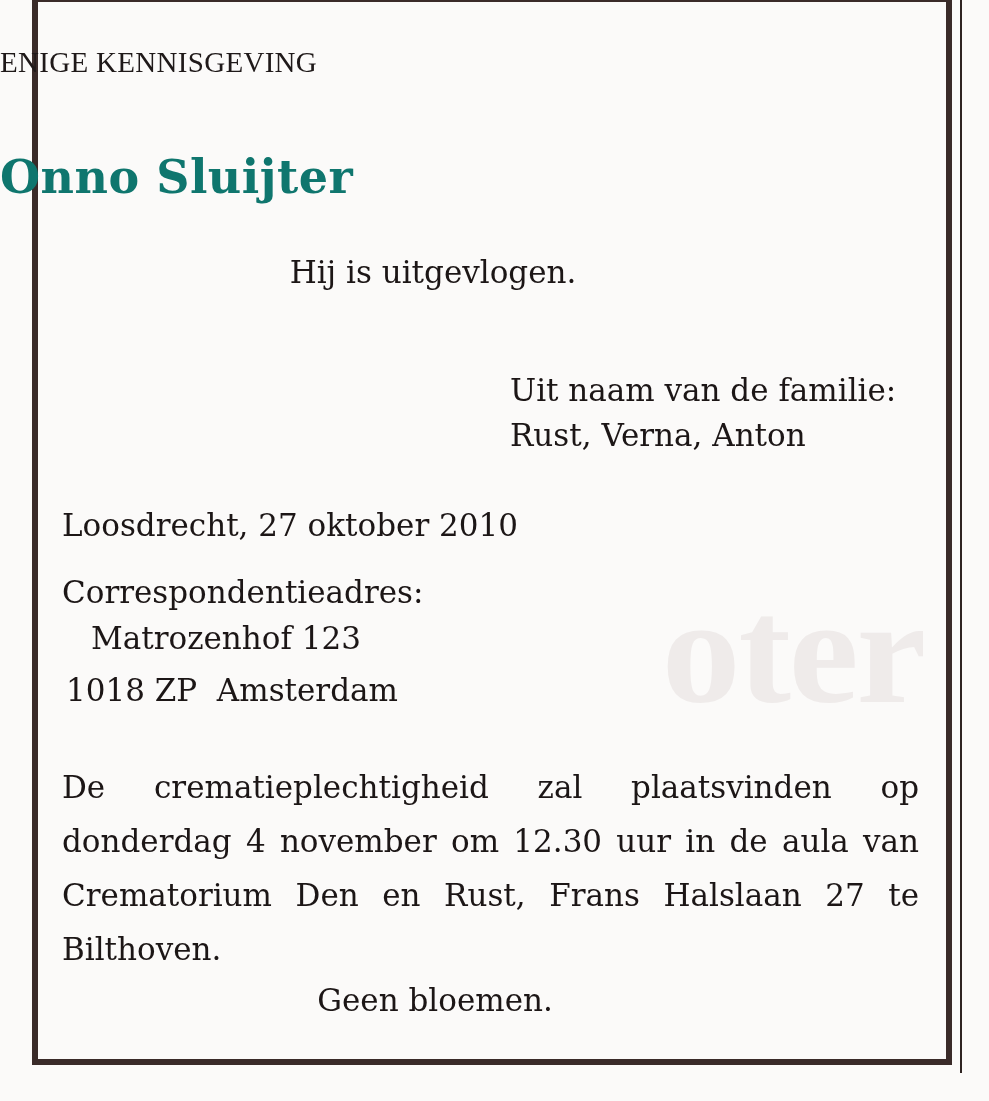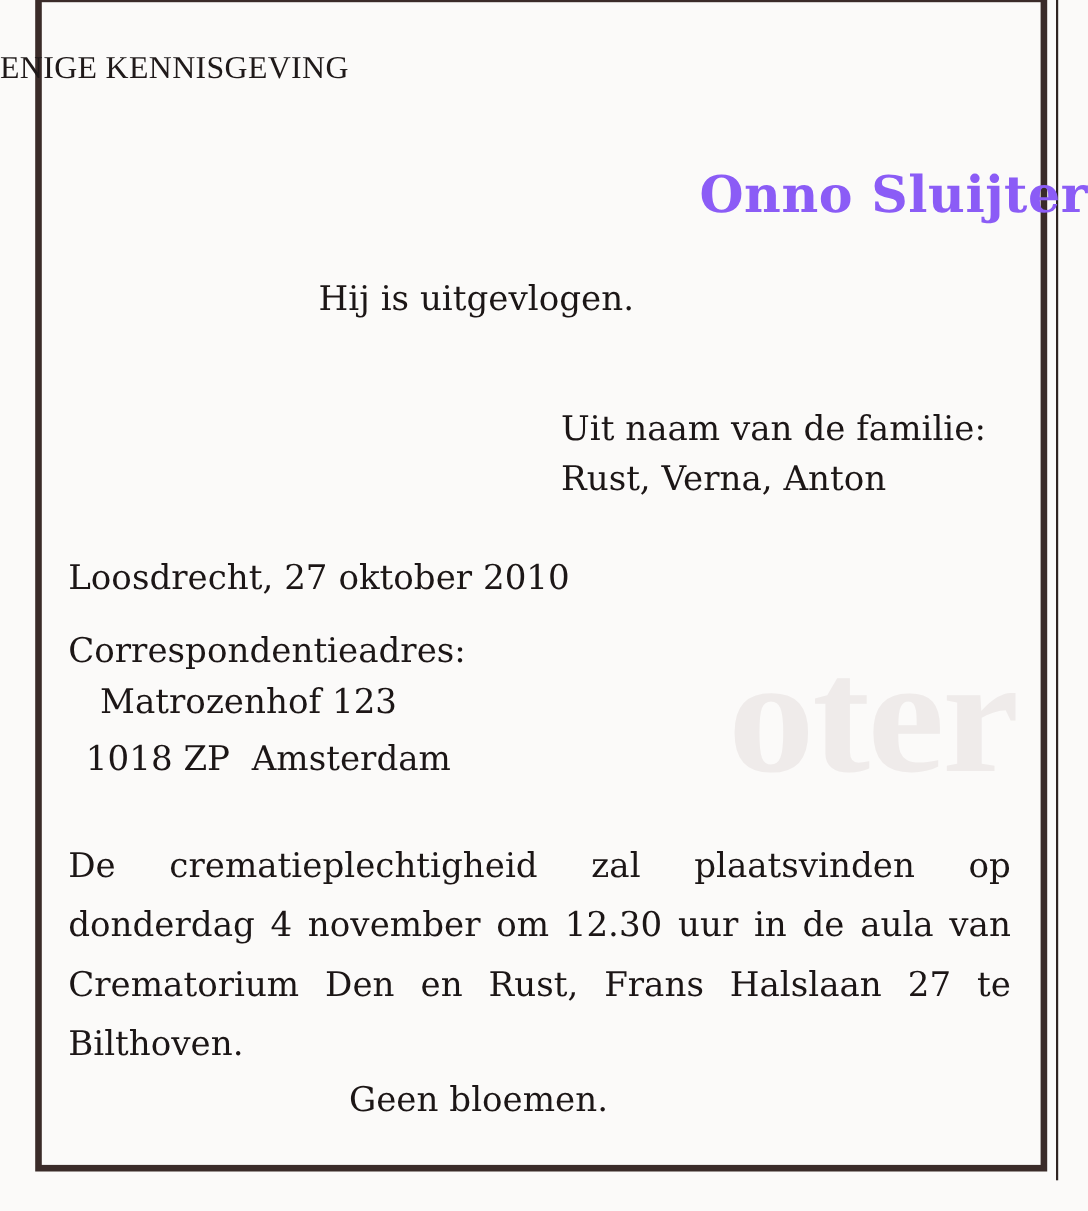--- a/index.html
+++ b/index.html
@@ -58,46 +58,46 @@
       font-family: "Liberation Serif", serif;
       font-size: 29px;
       letter-spacing: 0.3px;
       color: #1f1919;
     }
     .name {
       position: absolute;
       left: 0;
       width: 989px;
       top: 150px;
-      text-align: right;
+      text-align: left;
       font-family: "DejaVu Serif", serif;
       font-weight: bold;
       font-size: 46px;
-      color: #8b5cf6;
+      color: #0f766e;
       letter-spacing: 0.5px;
     }
     .tagline {
       position: absolute;
       left: 0;
       width: 866px;
       top: 254px;
       text-align: center;
       font-size: 31px;
     }
     .body-line {
       position: absolute;
       font-size: 31px;
       white-space: nowrap;
     }
     .family-label { left: 510px; top: 372px; }
     .family-names { left: 510px; top: 417px; }
     .place-date   { left: 62px;  top: 507px; }
     .corr-label   { left: 62px;  top: 574px; }
     .corr-street  { left: 62px;  top: 620px; margin-left: 29px; }
-    .corr-city    { left: 78px;  top: 672px; }
+    .corr-city    { left: 66px;  top: 672px; }
     .ceremony {
       position: absolute;
       left: 62px;
       top: 760px;
       width: 857px;
       font-size: 31px;
       line-height: 54px;
       text-align: justify;
       text-align-last: left;
     }

